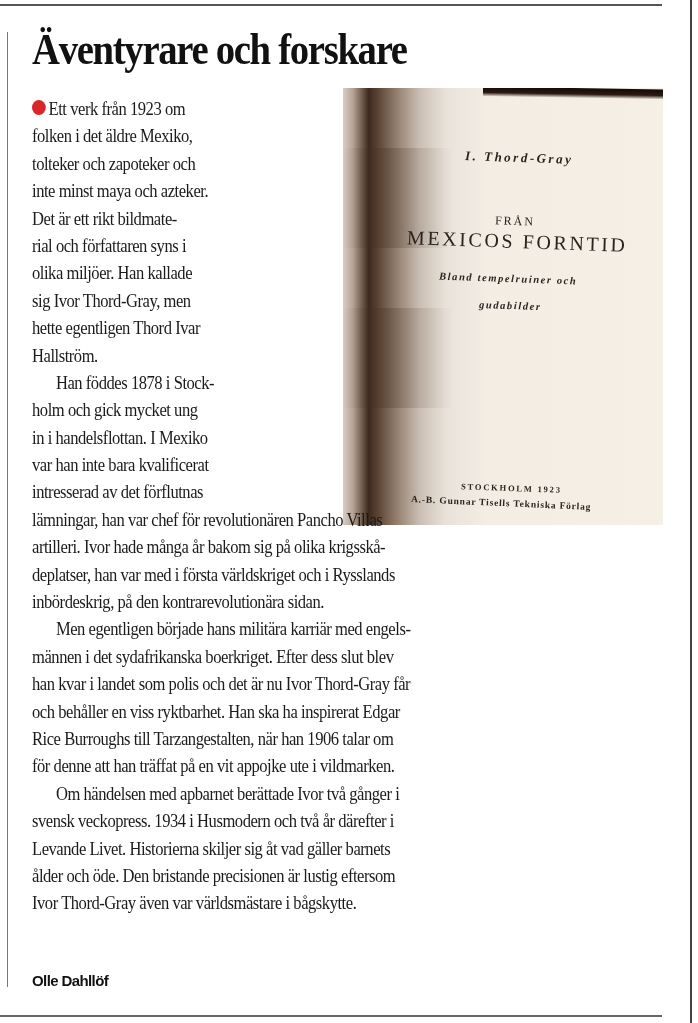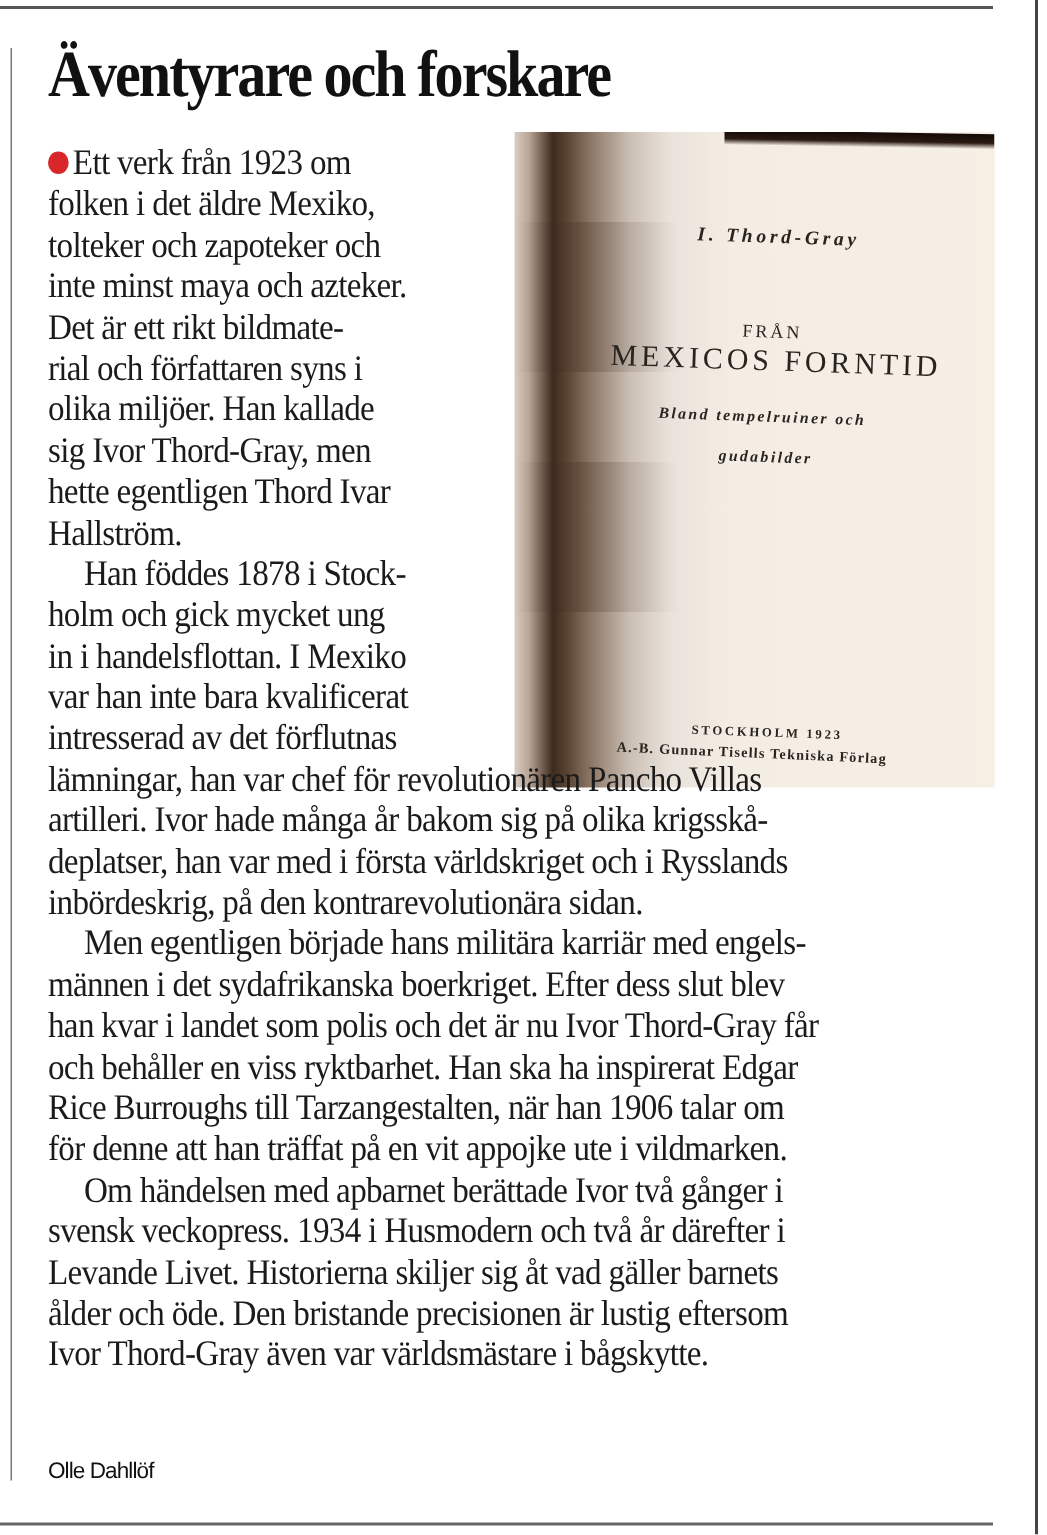--- a/index.html
+++ b/index.html
@@ -14,34 +14,34 @@
 
   .headline {
     position: absolute; left: 32px; top: 24px; margin: 0;
     font-family: "Liberation Serif", "DejaVu Serif", serif;
     font-weight: bold; font-size: 44px; letter-spacing: -1.5px; line-height: 52px;
     color: #111; transform: scaleX(0.88); transform-origin: left top;
   }
 
   .body-text {
     position: absolute; left: 32px; top: 96px; width: 640px;
-    font-size: 24px; line-height: 27.4px; color: #1b1b1b;
+    font-size: 18px; line-height: 27.4px; color: #1b1b1b;
     letter-spacing: -0.5px;
   }
   .line { white-space: nowrap; height: 27.4px; transform: scaleX(0.92); transform-origin: left top; }
   .indent { padding-left: 26px; }
   .bullet {
     display: inline-block; width: 15px; height: 15px; border-radius: 50%;
     background: #d8262b; margin-right: 3px; vertical-align: 0px;
   }
 
   .byline {
     position: absolute; left: 32px; top: 972px;
     font-family: "Liberation Sans", "DejaVu Sans", sans-serif;
-    font-weight: normal; font-size: 15px; letter-spacing: -0.6px; color: #111;
+    font-weight: bold; font-size: 15px; letter-spacing: -0.6px; color: #111;
   }
 
   .photo {
     position: absolute; left: 343px; top: 88px; width: 320px; height: 437px; overflow: hidden;
     background: linear-gradient(90deg, #d9cdc4 0%, #b8a595 3%, #3e2a1e 8%, #5b4434 11%, #8d7867 16%, #cbbfb4 24%, #e9e2da 32%, #f4ede4 45%, #f6efe4 100%);
   }
   .photo-top-shadow {
     position: absolute; left: 140px; top: 0; width: 180px; height: 10px;
     background: linear-gradient(180deg, #140a06 0%, #2a1a12 60%, rgba(40,25,18,0) 100%);
     transform: skewY(1deg);

